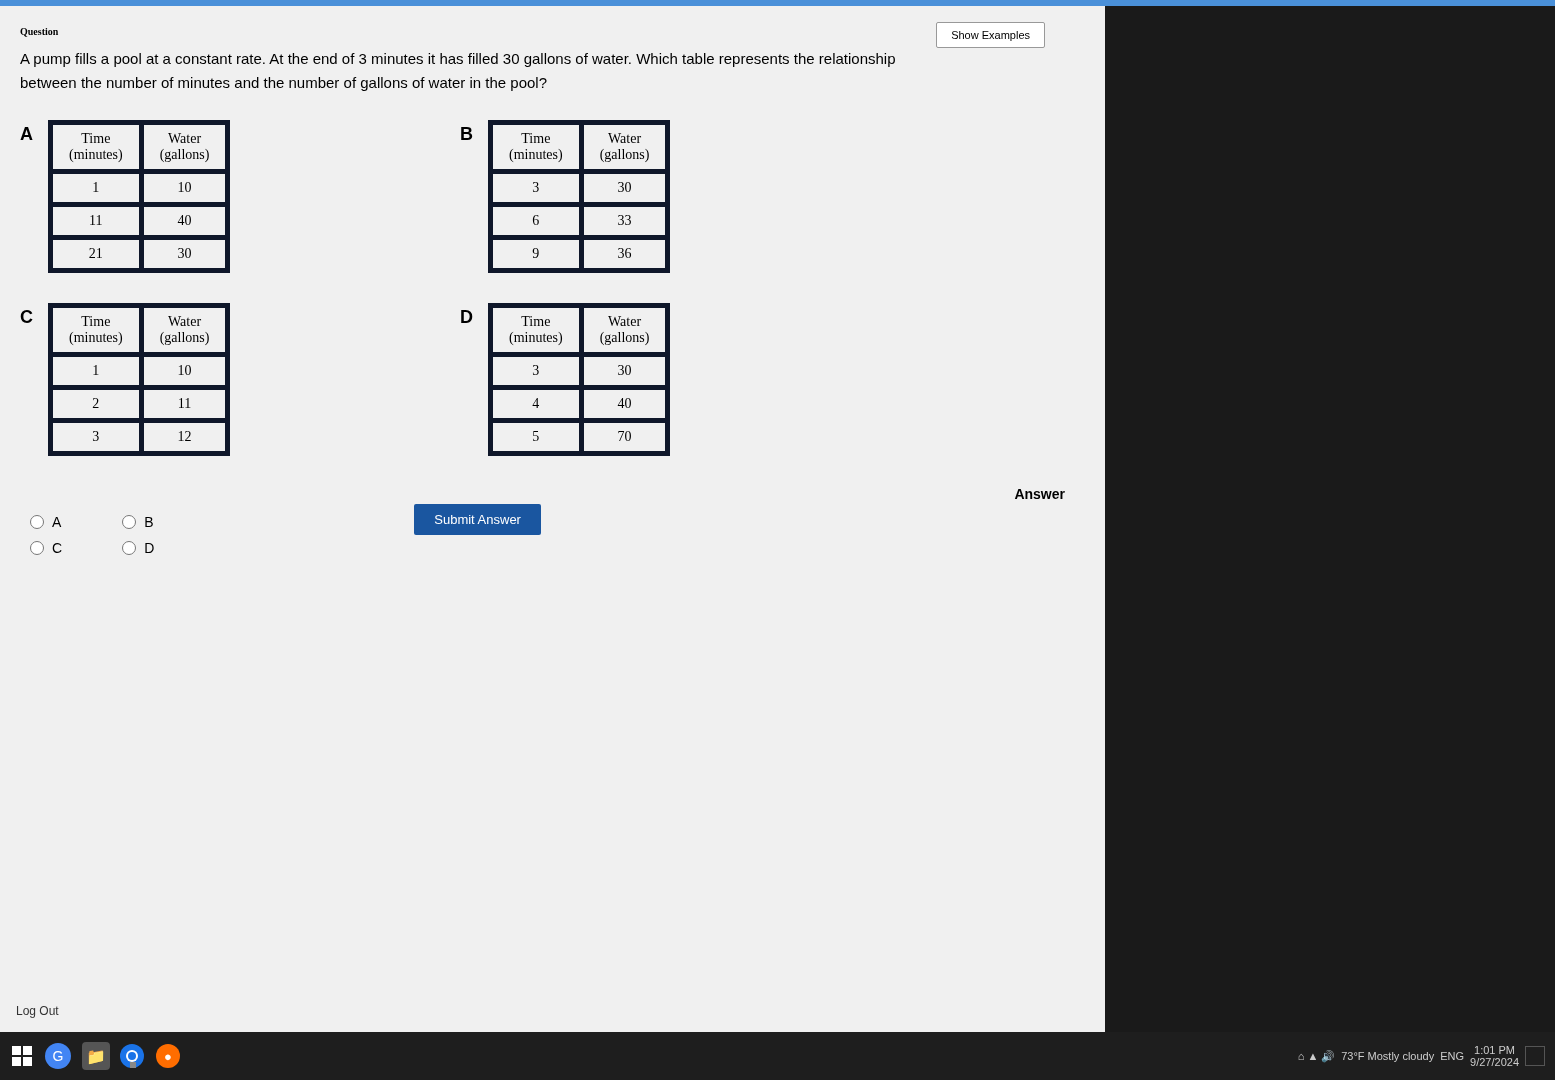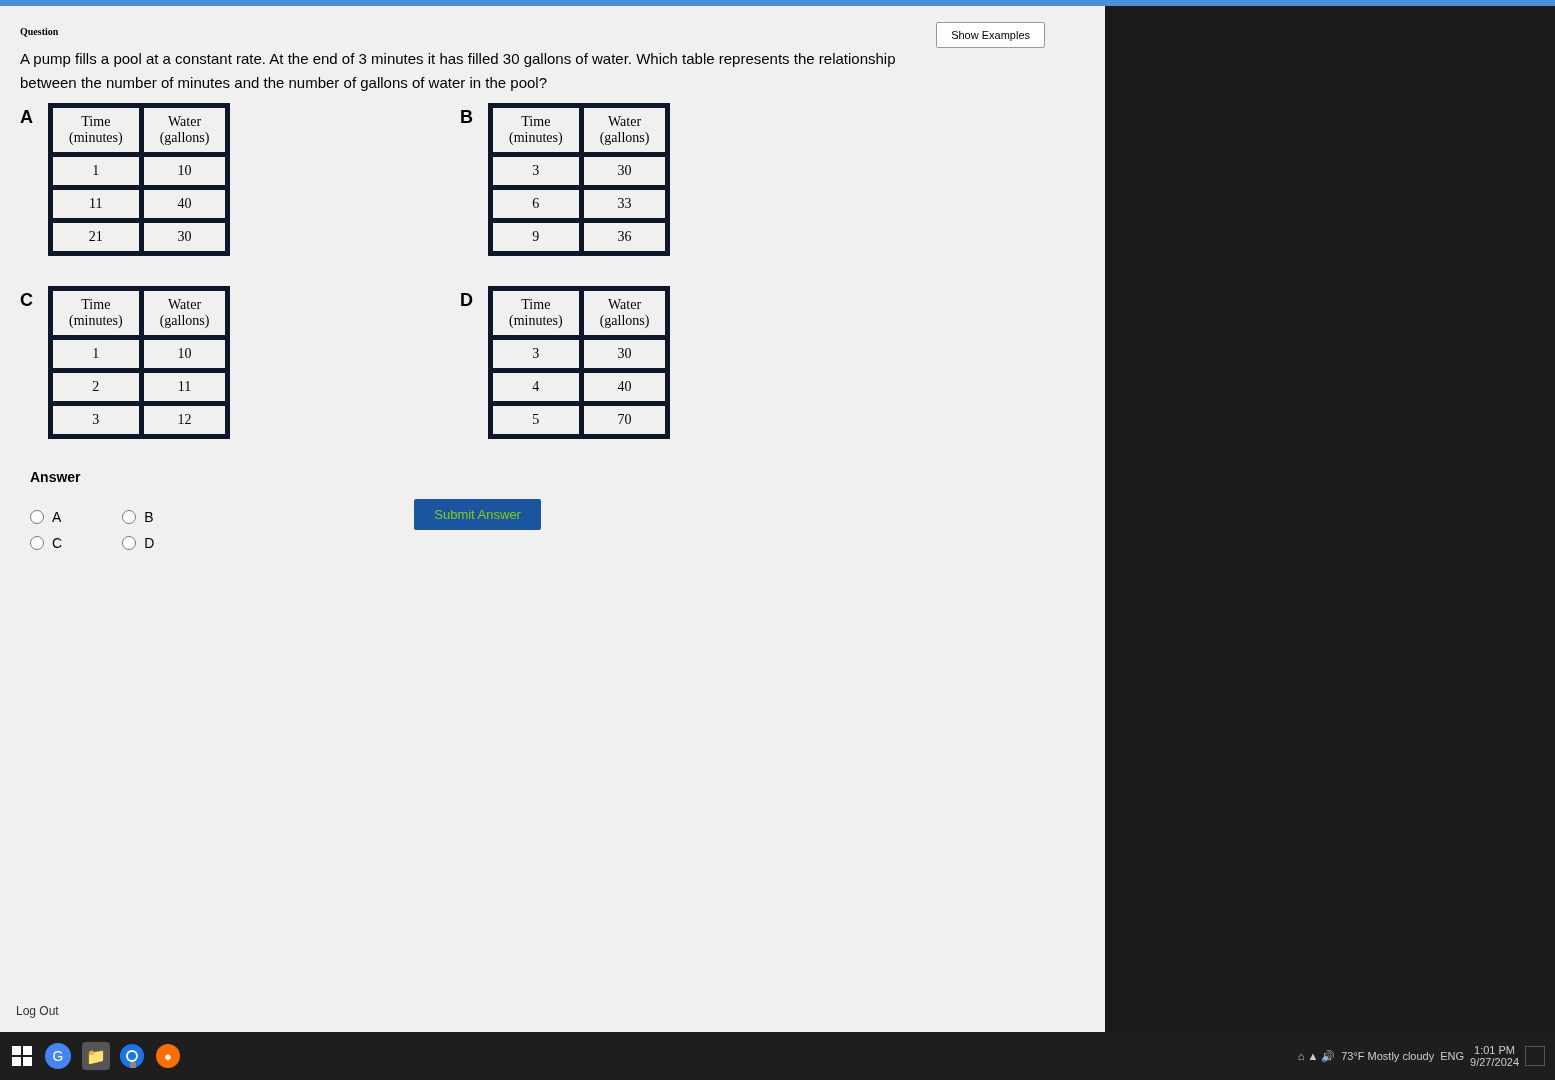--- a/index.html
+++ b/index.html
@@ -54,21 +54,21 @@
     .question-label {
       font-size: 10px;
       font-weight: bold;
       margin-bottom: 10px;
       font-family: Liberation Serif, serif;
     }
 
     .question-text {
       font-size: 15px;
       line-height: 1.6;
-      margin-bottom: 8px;
+      margin-bottom: 25px;
       font-family: Arial, sans-serif;
       max-width: 900px;
     }
 
     .table-section {
       display: flex;
       align-items: flex-start;
       gap: 8px;
     }
 
@@ -99,21 +99,22 @@
 
     .answer-section {
       margin-top: 30px;
       padding-left: 10px;
     }
 
     .answer-label {
       font-size: 14px;
       font-weight: bold;
       font-family: Arial, sans-serif;
-      margin-bottom: 24px;
+      margin-bottom: 12px;
+      text-align: right;
     }
 
     .answer-col {
       display: flex;
       flex-direction: column;
       gap: 10px;
     }
 
     .answer-option {
       display: flex;
@@ -123,21 +124,21 @@
       font-family: Arial, sans-serif;
     }
 
     .answer-option input[type="radio"] {
       width: 14px;
       height: 14px;
     }
 
     .submit-btn {
       background: #1a56a0;
-      color: #84cc16;
+      color: #ffffff;
       border: none;
       padding: 8px 20px;
       font-size: 13px;
       cursor: pointer;
       font-family: Arial, sans-serif;
       border-radius: 2px;
       position: absolute;
       bottom: 110px;
       right: 200px;
     }

